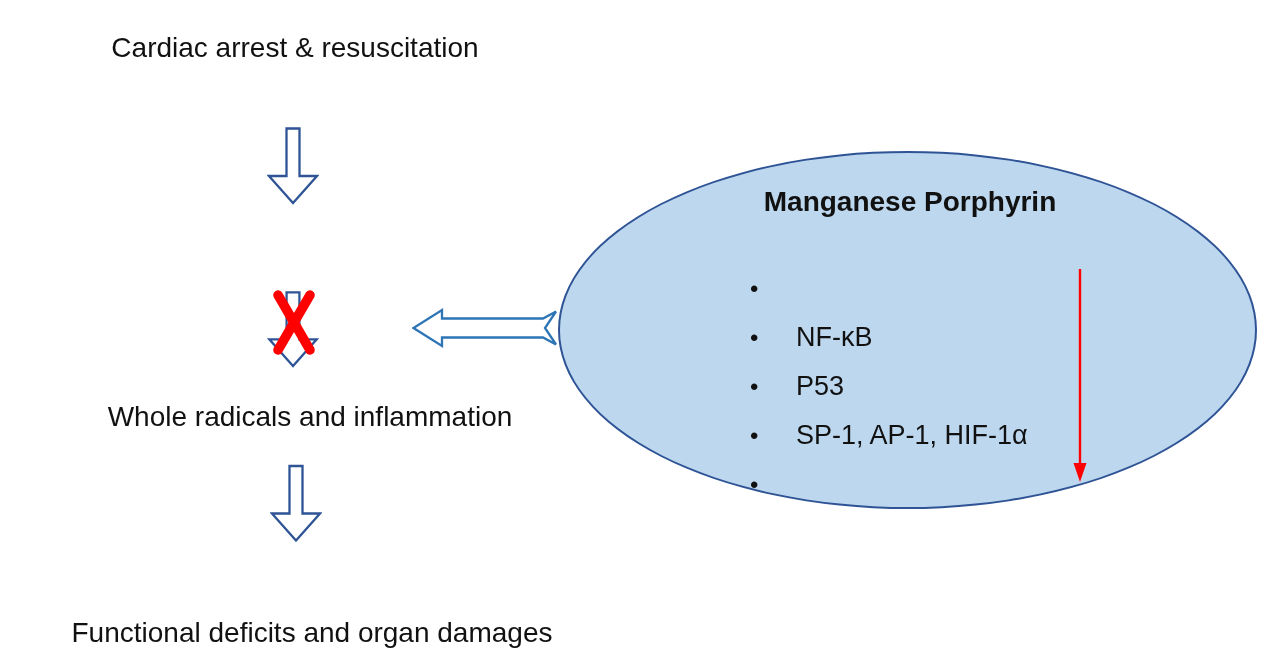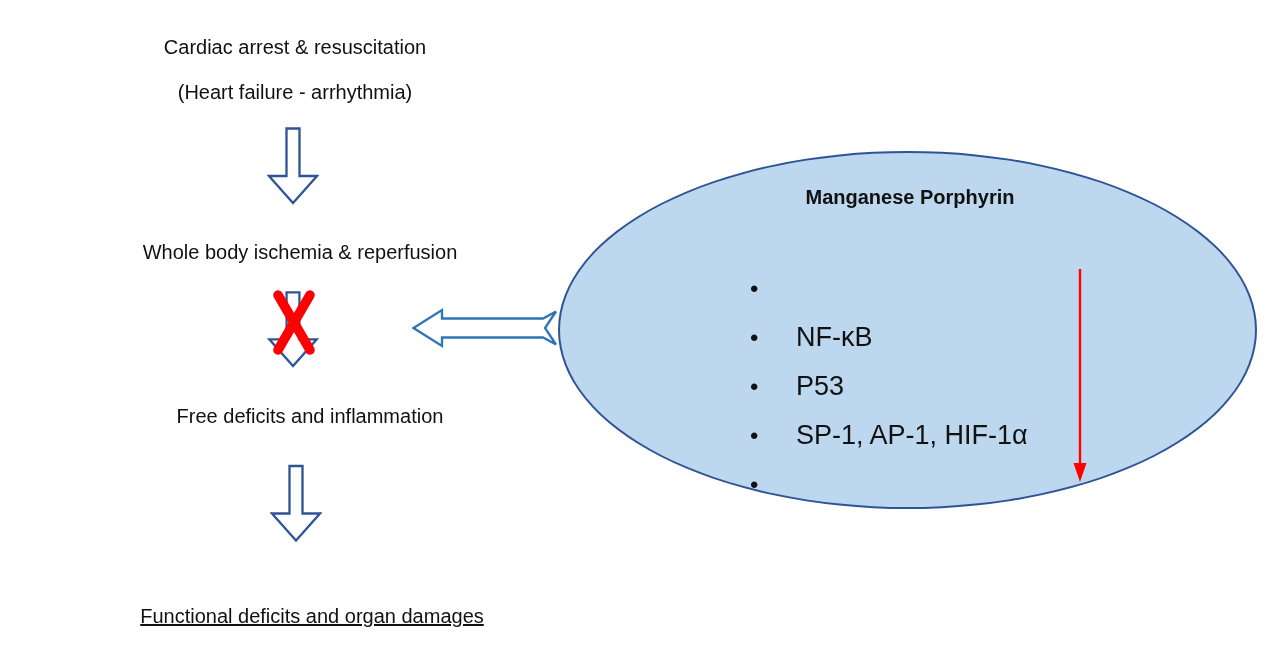--- a/index.html
+++ b/index.html
@@ -1,78 +1,76 @@
 <!DOCTYPE html>
 <html style="--arrow_outline: #2F5496; --horizontal_arrow_outline: #2E75B6; --ellipse_fill: #BDD7EE; --ellipse_border: #2F5496; --block_red: #FF0000; --text: #111111;"><head>
 <meta charset="utf-8">
 <style>
   html,body{margin:0;padding:0;background:#ffffff;}
   .canvas{
     position:relative;width:1281px;height:667px;background:#ffffff;overflow:hidden;
     font-family:"Liberation Sans",sans-serif;color:var(--text,#111);
   }
   .flow-text{
-    position:absolute;text-align:center;font-size:20px;line-height:45px;color:var(--text,#111);
+    position:absolute;text-align:center;font-size:28px;line-height:45px;color:var(--text,#111);
   }
   .arrow-svg{position:absolute;display:block;}
   .down-arrow path{fill:#ffffff;stroke:var(--arrow_outline,#2F5496);stroke-width:2.3;stroke-linejoin:miter;}
   .left-arrow path{fill:#ffffff;stroke:var(--horizontal_arrow_outline,#2E75B6);stroke-width:2.3;stroke-linejoin:miter;}
   .x-mark line{stroke:var(--block_red,#FF0000);stroke-width:9.5;stroke-linecap:round;}
   .red-arrow line{stroke:var(--block_red,#FF0000);stroke-width:2.4;}
   .red-arrow path{fill:var(--block_red,#FF0000);stroke:none;}
   .bubble{
     position:absolute;left:558px;top:151px;width:699px;height:358px;
     background:var(--ellipse_fill,#BDD7EE);
     border:2.5px solid var(--ellipse_border,#2F5496);
     border-radius:50%;box-sizing:border-box;
   }
   .bubble-title{
     position:absolute;left:660px;top:186px;width:500px;text-align:center;
-    font-size:20px;font-weight:bold;color:var(--text,#111);
+    font-size:28px;font-weight:bold;color:var(--text,#111);
   }
   .bubble-list{position:absolute;left:750px;top:264px;}
   .bubble-item{display:flex;align-items:center;height:49px;font-size:27px;color:var(--text,#111);}
   .bubble-item .bullet{width:20px;margin-right:26px;font-size:24px;}
 </style>
 </head>
 <body>
 
 <div class="canvas">
 
   <div class="flow-text" style="left:40px;top:25px;width:510px;">
     <div>Cardiac arrest &amp; resuscitation</div>
-    <div>(Heart failure - arrhythmia)</div>
   </div>
 
   <svg class="arrow-svg down-arrow" style="left:267px;top:127px;" width="52" height="78" viewBox="0 0 52 78">
     <path d="M19.5 1.5 H32.5 V49 H50 L26 76 L2 49 H19.5 Z"></path>
   </svg>
 
-  <div class="flow-text" style="left:18px;top:230px;width:564px;">Whole body ischemia &amp; reperfusion</div>
 
   <svg class="arrow-svg down-arrow" style="left:267px;top:291px;" width="52" height="77" viewBox="0 0 52 78">
     <path d="M19.5 1.5 H32.5 V49 H50 L26 76 L2 49 H19.5 Z"></path>
   </svg>
 
   <svg class="arrow-svg x-mark" style="left:272px;top:289px;" width="44" height="68" viewBox="0 0 44 68">
     <line x1="6" y1="6" x2="38" y2="61"></line>
     <line x1="38" y1="6" x2="6" y2="61"></line>
   </svg>
 
   <svg class="arrow-svg left-arrow" style="left:412px;top:306px;" width="146" height="44" viewBox="0 0 146 44">
     <path d="M1.5 22 L30 4 L30 12.5 L131 12.5 L144 5.5 L133 22 L144 38.5 L131 31.5 L30 31.5 L30 40 Z"></path>
   </svg>
 
-  <div class="flow-text" style="left:40px;top:394px;width:540px;">Free deficits and inflammation</div>
+  <div class="flow-text" style="left:40px;top:394px;width:540px;">Whole radicals and inflammation</div>
 
   <svg class="arrow-svg down-arrow" style="left:270px;top:464px;" width="52" height="79" viewBox="0 0 52 78">
     <path d="M19.5 1.5 H32.5 V49 H50 L26 76 L2 49 H19.5 Z"></path>
   </svg>
 
-  <div class="flow-text" style="left:12px;top:594px;width:600px;text-decoration:underline;">Functional deficits and organ damages</div>
+  <div class="flow-text" style="left:12px;top:610px;width:600px;">Functional deficits and organ damages</div>
 
   <div class="bubble"></div>
 
   <div class="bubble-title">Manganese Porphyrin</div>
 
   <div class="bubble-list">
     <div class="bubble-item">
       <span class="bullet">•</span>
     </div>
     <div class="bubble-item">

